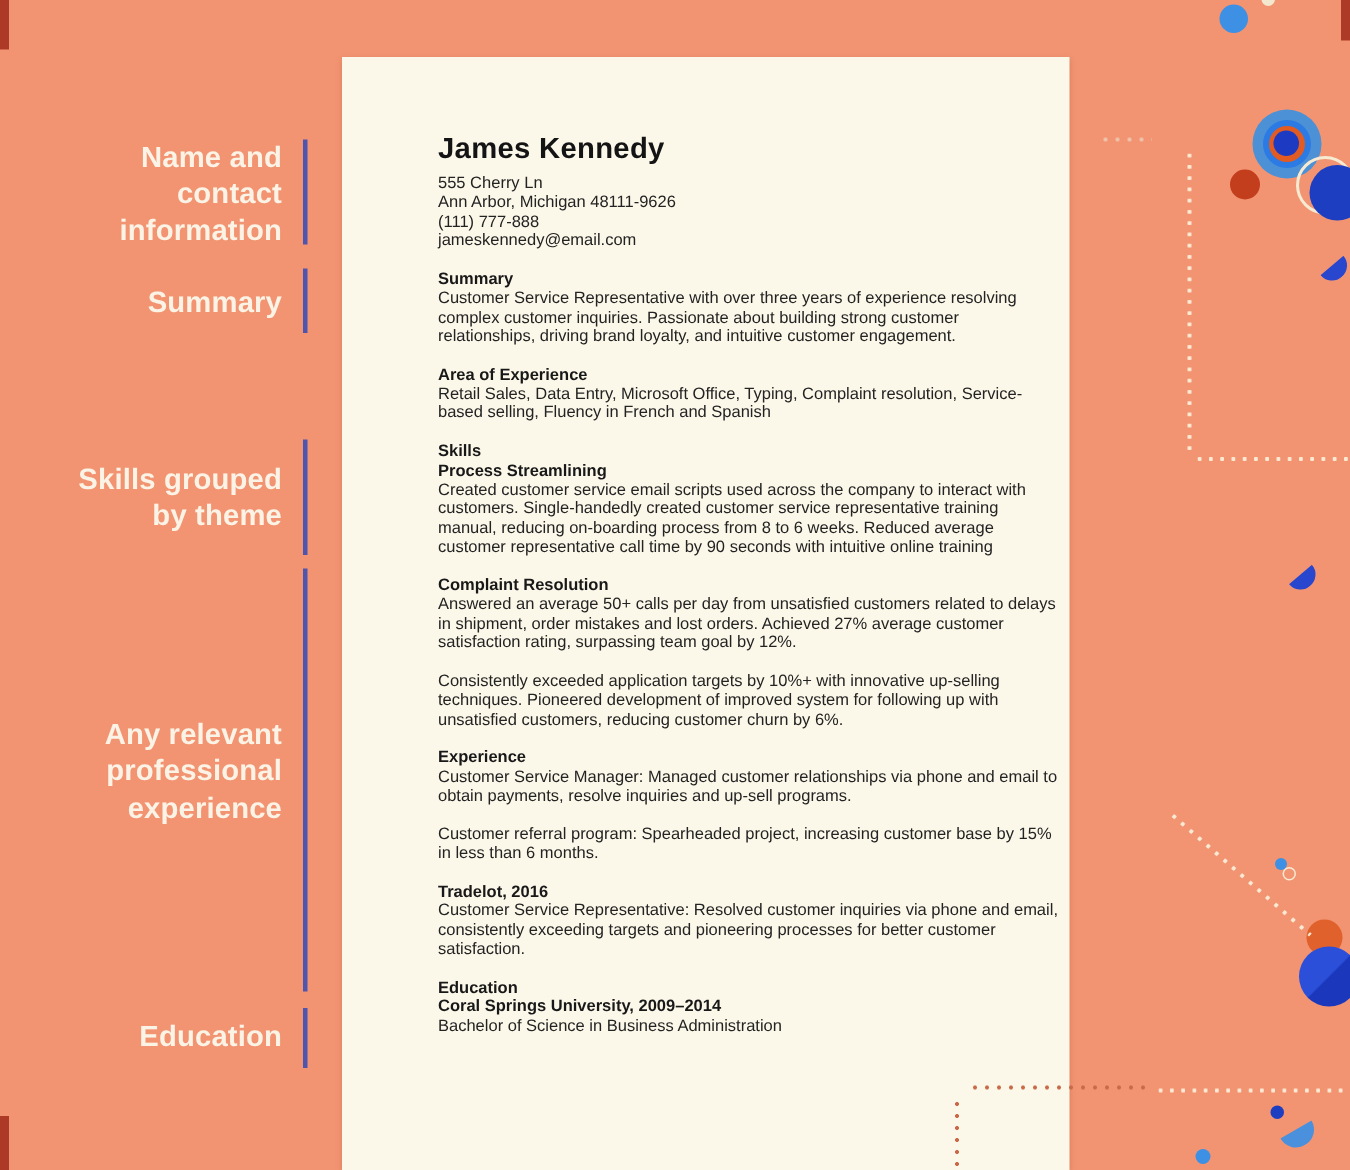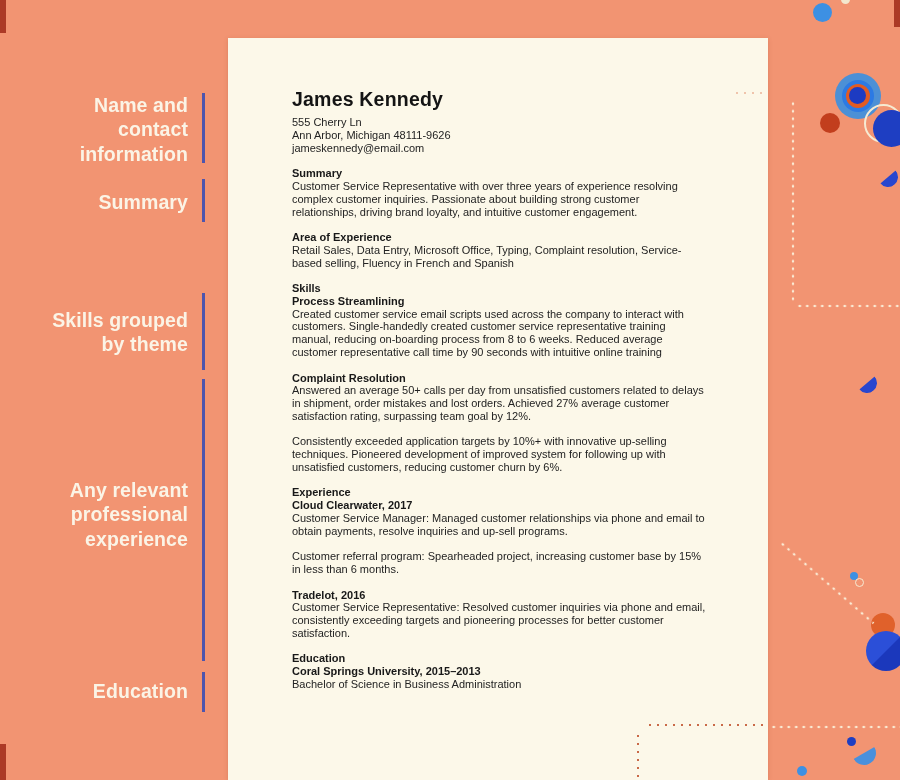--- a/index.html
+++ b/index.html
@@ -15,21 +15,21 @@
   .dots-h, .dots-v { position:absolute; z-index:3; }
   .dh-cream { height:4px; background-image:radial-gradient(circle, rgba(250,238,216,0.95) 1.3px, rgba(0,0,0,0) 1.6px); background-size:7.5px 4px; }
   .dv-cream { width:4px;  background-image:radial-gradient(circle, rgba(250,238,216,0.95) 1.3px, rgba(0,0,0,0) 1.6px); background-size:4px 7.5px; }
   .dh-rust  { height:4px; background-image:radial-gradient(circle, #C96A48 1.2px, rgba(0,0,0,0) 1.5px); background-size:8px 4px; }
   .dv-rust  { width:4px;  background-image:radial-gradient(circle, #C96A48 1.2px, rgba(0,0,0,0) 1.5px); background-size:4px 8px; }
   .dh-faint { height:4px; background-image:radial-gradient(circle, #EFC4AC 1.2px, rgba(0,0,0,0) 1.5px); background-size:8px 4px; }
   .ring { position:absolute; border-radius:50%; box-sizing:border-box; background:transparent; z-index:1; }
 
   
   .paper {
-    position:absolute; left:228px; top:38px; width:540px; height:742px;
+    position:absolute; left:228px; top:38px; width:485px; height:742px;
     background:#FCF8E9; z-index:2;
     box-shadow:0 1px 4px rgba(150,70,40,0.25);
   }
   .paper-inner { padding:50px 0 0 64px; width:415px; color:#262626; }
   .r-name { font-size:19.5px; font-weight:bold; color:#141414; letter-spacing:0.2px; line-height:22px; margin:0; }
   .r-contact { margin-top:6px; font-size:11px; line-height:12.8px; color:#232323; }
   .r-sec { margin-top:13px; font-size:11px; line-height:12.7px; color:#232323; }
   .r-h { font-weight:bold; color:#181818; }
   .r-gap { height:13px; }
 
@@ -86,20 +86,21 @@
     <path d="M0,12 A12,12 0 0,0 24,12 Z" fill="#4A90DC"></path>
   </svg>
 <div class="circ" style="left:797px; top:766px; width:10px; height:10px; background:#3D90E3;"></div>
 
 <div class="paper">
   <div class="paper-inner">
     <div class="r-name">James Kennedy</div>
     <div class="r-contact">
       <div>555 Cherry Ln</div>
       <div>Ann Arbor, Michigan 48111-9626</div>
+      <div>(111) 777-888</div>
       <div>jameskennedy@email.com</div>
     </div>
 
     <div class="r-sec">
       <div class="r-h">Summary</div>
       <div>Customer Service Representative with over three years of experience resolving complex customer inquiries. Passionate about building strong customer relationships, driving brand loyalty, and intuitive customer engagement.</div>
     </div>
 
     <div class="r-sec">
       <div class="r-h">Area of Experience</div>
@@ -116,34 +117,33 @@
       <div class="r-h">Complaint Resolution</div>
       <div>Answered an average 50+ calls per day from unsatisfied customers related to delays in shipment, order mistakes and lost orders. Achieved 27% average customer satisfaction rating, surpassing team goal by 12%.</div>
     </div>
 
     <div class="r-sec">
       <div>Consistently exceeded application targets by 10%+ with innovative up-selling techniques. Pioneered development of improved system for following up with unsatisfied customers, reducing customer churn by 6%.</div>
     </div>
 
     <div class="r-sec">
       <div class="r-h">Experience</div>
-      <div class="r-h">Cloud Clearwater, 2017</div>
       <div>Customer Service Manager: Managed customer relationships via phone and email to obtain payments, resolve inquiries and up-sell programs.</div>
       <div class="r-gap"></div>
       <div>Customer referral program: Spearheaded project, increasing customer base by 15% in less than 6 months.</div>
     </div>
 
     <div class="r-sec">
       <div class="r-h">Tradelot, 2016</div>
       <div>Customer Service Representative: Resolved customer inquiries via phone and email, consistently exceeding targets and pioneering processes for better customer satisfaction.</div>
     </div>
 
     <div class="r-sec">
       <div class="r-h">Education</div>
-      <div class="r-h">Coral Springs University, 2015–2013</div>
+      <div class="r-h">Coral Springs University, 2009–2014</div>
       <div>Bachelor of Science in Business Administration</div>
     </div>
   </div>
 </div>
 
 <div class="note" style="top:93px;">
   <div>Name and</div>
   <div>contact</div>
   <div>information</div>
 </div>

